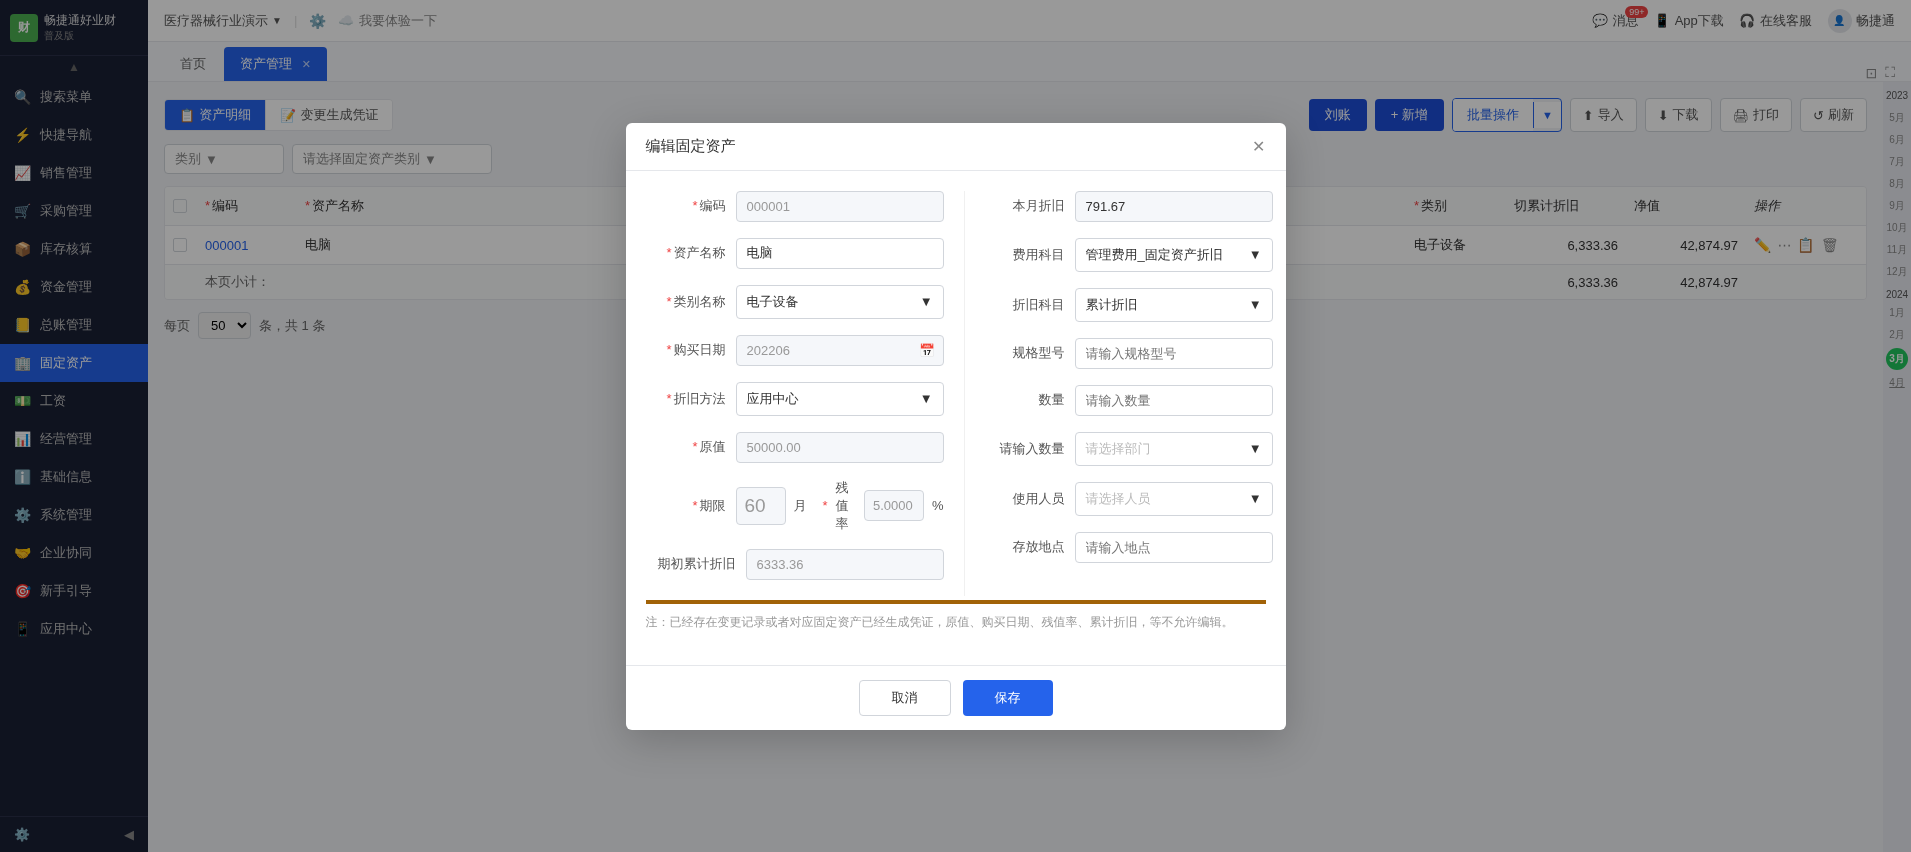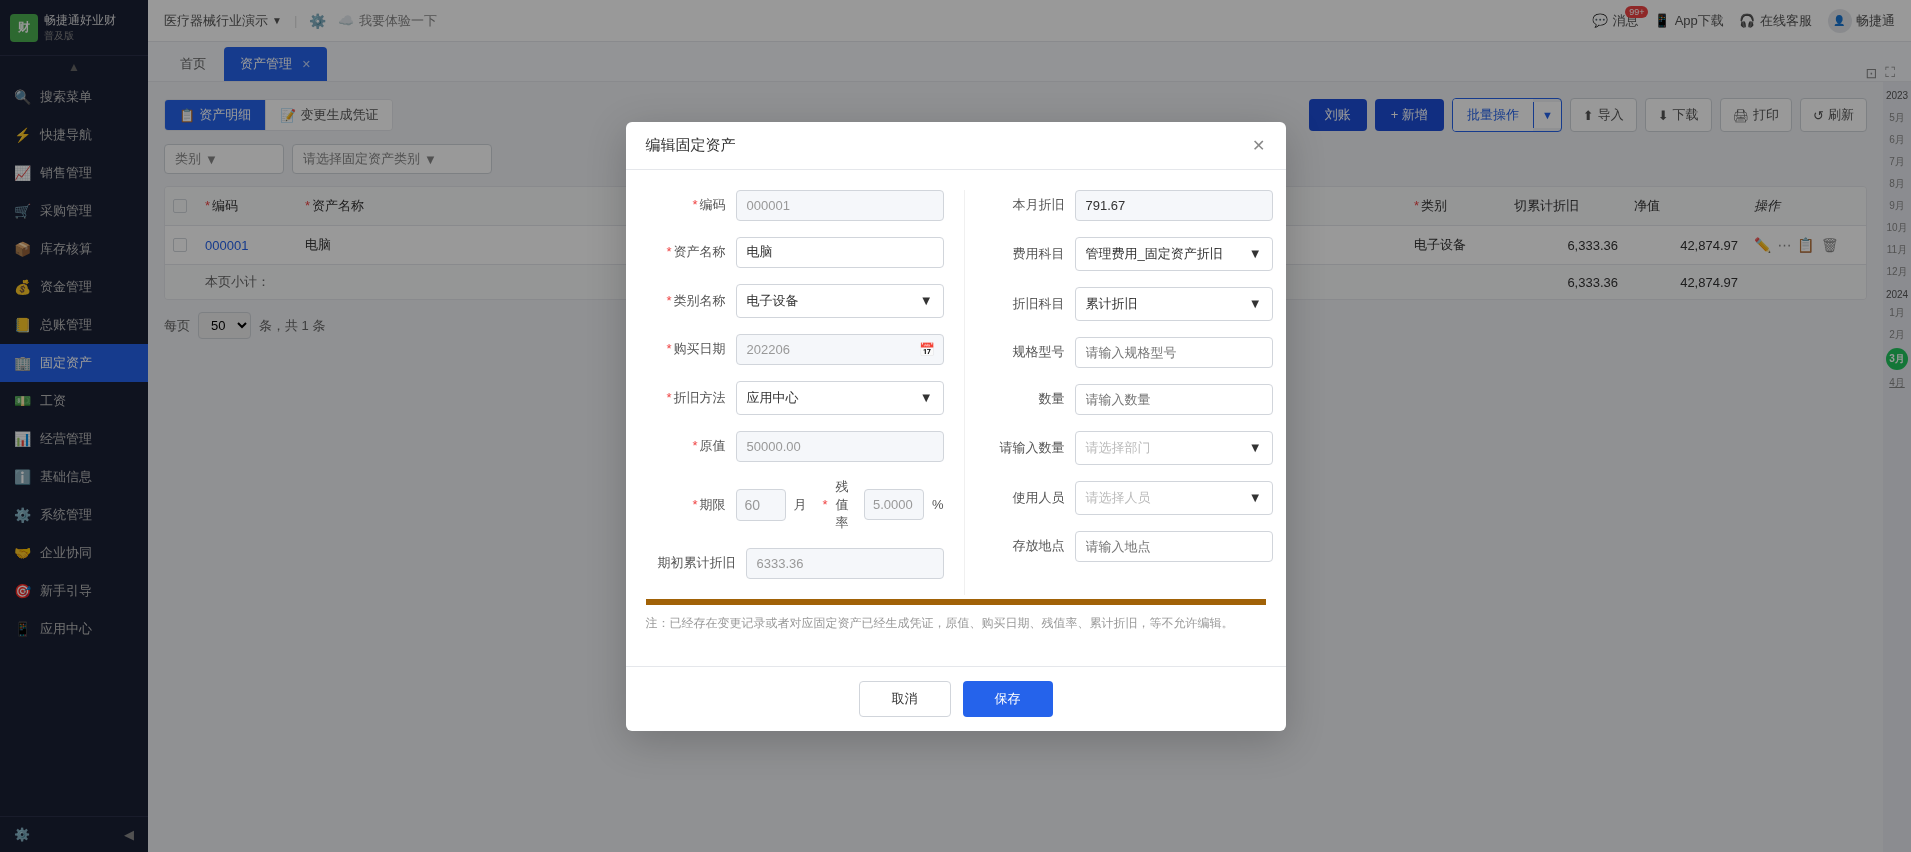--- a/index.html
+++ b/index.html
@@ -62,21 +62,21 @@
     .form-label .req { color: #ef4444; margin-right: 2px; }
     .form-input { flex: 1; border: 1px solid #d1d5db; border-radius: 4px; padding: 7px 10px; font-size: 13px; color: #333; outline: none; }
     .form-input.readonly { background: #f5f7fa; color: #999; }
     .form-select { flex: 1; border: 1px solid #d1d5db; border-radius: 4px; padding: 7px 10px; font-size: 13px; color: #333; display: flex; align-items: center; justify-content: space-between; cursor: pointer; }
     .form-input-with-icon { flex: 1; position: relative; display: flex; }
     .form-input-with-icon input { flex: 1; border: 1px solid #d1d5db; border-radius: 4px; padding: 7px 32px 7px 10px; font-size: 13px; color: #333; outline: none; width: 100%; }
     .form-input-with-icon .icon-btn { position: absolute; right: 8px; top: 50%; transform: translateY(-50%); color: #888; cursor: pointer; }
     .form-inline { display: flex; align-items: center; gap: 8px; flex: 1; }
     .form-inline input { border: 1px solid #d1d5db; border-radius: 4px; padding: 7px 10px; font-size: 13px; color: #333; outline: none; }
     .form-inline .unit { color: #555; font-size: 13px; }
-    .form-note { padding: 10px 0 14px; font-size: 12px; color: #999; border-top: 6px solid #a16207; margin-top: 4px; }
+    .form-note { padding: 10px 0 14px; font-size: 12px; color: #999; border-top: 4px solid #a16207; margin-top: 4px; }
     .dialog-footer { padding: 14px 32px; border-top: 1px solid #e5e7eb; display: flex; justify-content: center; gap: 12px; }
     .btn-cancel { background: white; color: #333; border: 1px solid #d1d5db; padding: 8px 32px; border-radius: 4px; cursor: pointer; font-size: 13px; }
     .btn-save { background: #2563eb; color: white; border: none; padding: 8px 32px; border-radius: 4px; cursor: pointer; font-size: 13px; }
   </style>
 </head>
 <body>
 
 <div class="sidebar">
   <div class="sidebar-header">
     <div class="sidebar-logo">
@@ -391,21 +391,21 @@
               <span class="req">*</span><span>原值</span>
             </div>
             <input type="text" class="form-input readonly" style="background: rgb(245, 247, 250); color: rgb(153, 153, 153);" value="50000.00">
           </div>
 
           <div class="form-row">
             <div class="form-label">
               <span class="req">*</span><span>期限</span>
             </div>
             <div class="form-inline">
-              <input type="text" style="width: 50px; border: 1px solid rgb(209, 213, 219); border-radius: 4px; padding: 7px 8px; font-size: 14px; background: rgb(245, 247, 250); color: rgb(153, 153, 153);" readonly="" value="60">
+              <input type="text" style="width: 50px; border: 1px solid rgb(209, 213, 219); border-radius: 4px; padding: 7px 8px; font-size: 19px; background: rgb(245, 247, 250); color: rgb(153, 153, 153);" readonly="" value="60">
               <span class="unit">月</span>
               <span style="margin-left:8px;color:#ef4444;">*</span>
               <span class="unit">残值率</span>
               <input type="text" style="width: 60px; border: 1px solid rgb(209, 213, 219); border-radius: 4px; padding: 7px 8px; font-size: 13px; background: rgb(245, 247, 250); color: rgb(153, 153, 153);" readonly="" value="5.0000">
               <span class="unit">%</span>
             </div>
           </div>
 
           <div class="form-row">
             <div class="form-label" style="width:90px;">

